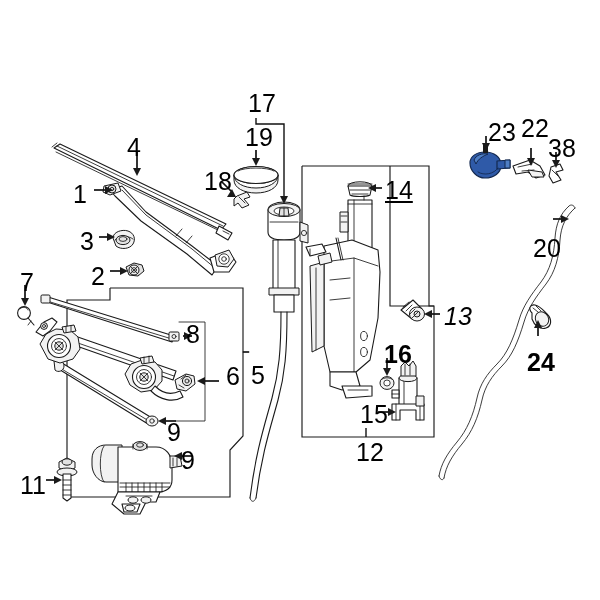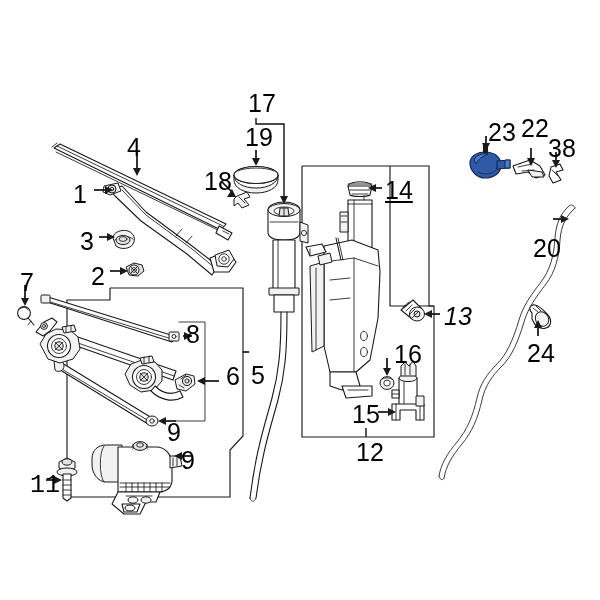--- a/index.html
+++ b/index.html
@@ -470,28 +470,28 @@
   <div class="callout" style="left:73px;  top:182px;">1</div>
   <div class="callout" style="left:91px;  top:264px;">2</div>
   <div class="callout" style="left:80px;  top:229px;">3</div>
   <div class="callout" style="left:127px; top:135px;">4</div>
   <div class="callout" style="left:251px; top:363px;">5</div>
   <div class="callout" style="left:226px; top:364px;">6</div>
   <div class="callout" style="left:20px;  top:270px;">7</div>
   <div class="callout" style="left:186px; top:322px;">8</div>
   <div class="callout" style="left:167px; top:420px;">9</div>
   <div class="callout" style="left:181px; top:448px;">9</div>
-  <div class="callout" style="left:30px;  top:473px;font-family:Liberation Mono, monospace;">11</div>
+  <div class="callout" style="left:20px;  top:473px;">11</div>
   <div class="callout" style="left:356px; top:440px;">12</div>
   <div class="callout" style="left:444px; top:304px;font-style:italic;">13</div>
   <div class="callout" style="left:385px; top:178px;text-decoration:underline;">14</div>
-  <div class="callout" style="left:352px; top:402px;">15</div>
-  <div class="callout" style="left:394px; top:342px;">16</div>
+  <div class="callout" style="left:360px; top:402px;">15</div>
+  <div class="callout" style="left:384px; top:342px;font-weight:bold;">16</div>
   <div class="callout" style="left:248px; top:91px;">17</div>
   <div class="callout" style="left:204px; top:169px;">18</div>
   <div class="callout" style="left:245px; top:125px;text-align:right;">19</div>
   <div class="callout" style="left:533px; top:206px;margin-top:30px;">20</div>
   <div class="callout" style="left:548px; top:136px;">38</div>
   <div class="callout" style="left:521px; top:116px;">22</div>
   <div class="callout" style="left:488px; top:120px;">23</div>
-  <div class="callout" style="left:527px; top:341px;">24</div>
+  <div class="callout" style="left:527px; top:350px;font-weight:bold;">24</div>
 
 </div>
 
 </body></html>

